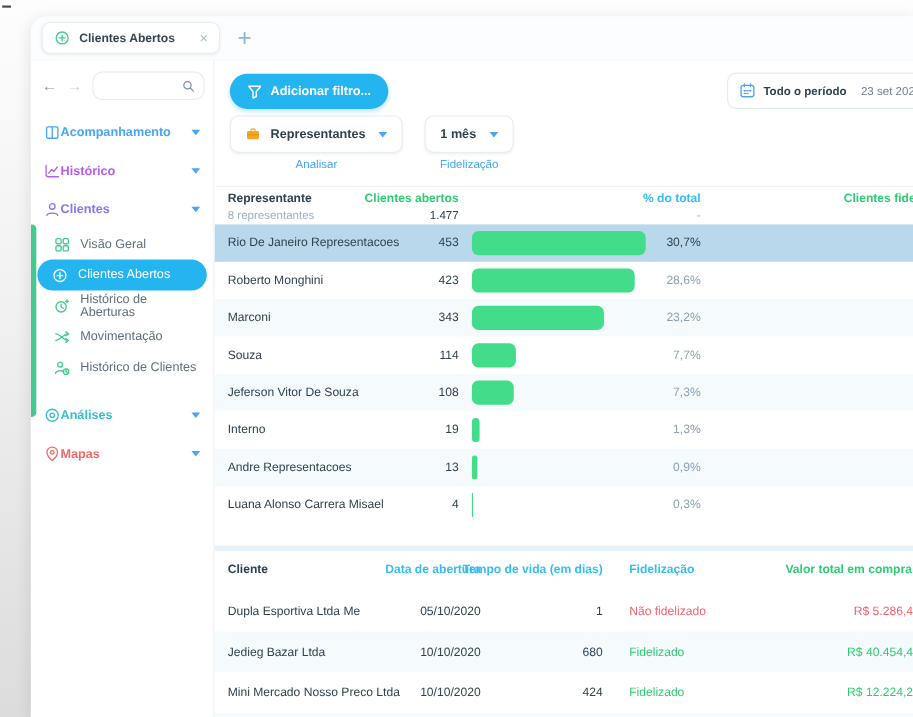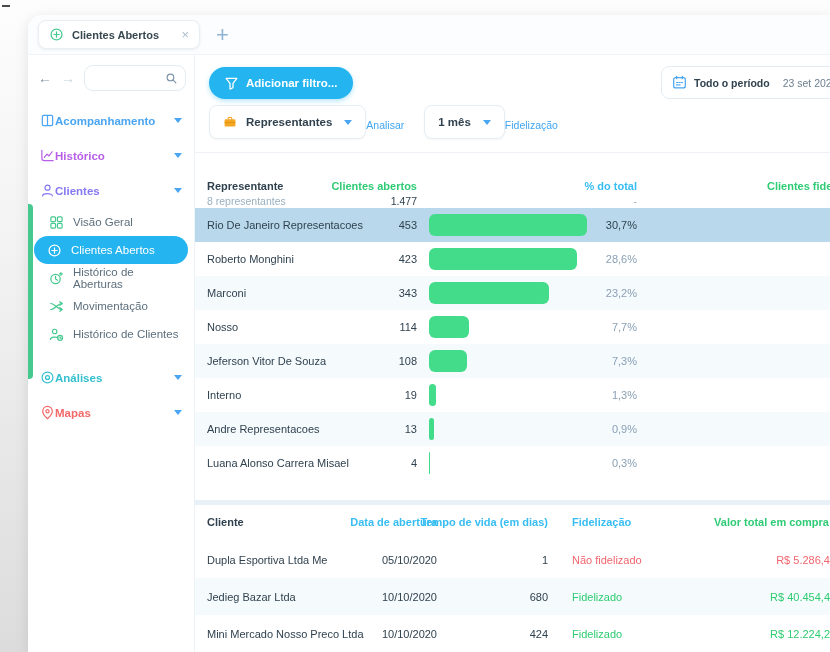--- a/index.html
+++ b/index.html
@@ -57,31 +57,31 @@
   .add-filter { height:32px; display:inline-flex; align-items:center; gap:8px; padding:0 16px;
                 border-radius:16px; color:#fff; font-size:11.5px; font-weight:bold;
                 box-shadow:0 2px 5px rgba(36,180,239,.35);text-align:center; }
   .date-btn { position:absolute; left:466px; top:11px; height:33px; width:320px;
               border:1px solid #e3ecf2; border-radius:8px; background:#fff;
               display:flex; align-items:center; gap:7px; padding:0 10px; white-space:nowrap; }
   .date-label { font-size:10.5px; font-weight:bold; color:#30424f; }
   .date-range { font-size:10.5px; color:#6b7f91; margin-left:6px; }
 
   .filters { flex:none; display:flex; gap:20px; padding:6px 0 0 14px; }
-  .filter-group { display:flex; flex-direction:row; align-items:center; }
+  .filter-group { display:flex; flex-direction:column; align-items:center; }
   .filter-box { height:34px; border:1px solid #e6edf3; border-radius:8px; background:#fff;
                 box-shadow:0 1px 2px rgba(40,60,80,.05); display:flex; align-items:center; gap:9px;
                 padding:0 13px; font-size:11.5px; font-weight:bold; color:#30424f; }
   .filter-box .caret { margin-left:3px; }
   .filter-caption { font-size:10.5px; color:#42a7f3; margin-top:5px; }
 
   
   .reps { margin-top:13px; border-top:1px solid #eef2f6; flex:none; }
   .reps-header { position:relative; height:34px; }
-  .rh { position:absolute; top:5px;margin-top:22px; }
+  .rh { position:absolute; top:5px; }
   .rh-label { font-size:11px; font-weight:bold; }
   .rh-sub { font-size:10.5px; margin-top:3px; }
   .rh1 { left:12px; } .rh1 .rh-label{ color:#30424f; } .rh1 .rh-sub{ color:#9ab0c0; }
   .rh2 { left:0; width:222px; text-align:right; } .rh2 .rh-label{ color:#2fcb75; } .rh2 .rh-sub{ color:#30424f; }
   .rh3 { left:0; width:442px; text-align:right; } .rh3 .rh-label{ color:#38bdf2; } .rh3 .rh-sub{ color:#9ab0c0; }
   .rh4 { left:572px; white-space:nowrap; } .rh4 .rh-label{ color:#2fcb75; }
   .rep-row { height:34px; display:flex; align-items:center; padding-left:12px; font-size:11px; }
   .rep-row:nth-child(even) { background:#f5fafd; }
   .rep-row.selected .r-pct { color:#30424f; }
   .r-name { width:168px; white-space:nowrap; overflow:hidden; color:#30424f; }
@@ -331,21 +331,21 @@
           </div>
           <div class="rh rh3">
             <div class="rh-label">% do total</div>
             <div class="rh-sub">-</div>
           </div>
           <div class="rh rh4">
             <div class="rh-label">Clientes fideliza</div>
           </div>
         </div>
 
-        <div class="rep-row selected" style="background: rgb(185, 216, 236); margin-top: 21px;">
+        <div class="rep-row selected" style="background: rgb(185, 216, 236);">
           <span class="r-name">Rio De Janeiro Representacoes</span>
           <span class="r-val">453</span>
           <span class="r-barcell">
               <span class="bar" style="display: block; background: rgb(66, 220, 138); width: 158px;"></span>
             </span>
           <span class="r-pct">30,7%</span>
         </div>
         <div class="rep-row">
           <span class="r-name">Roberto Monghini</span>
           <span class="r-val">423</span>
@@ -356,21 +356,21 @@
         </div>
         <div class="rep-row">
           <span class="r-name">Marconi</span>
           <span class="r-val">343</span>
           <span class="r-barcell">
               <span class="bar" style="display: block; background: rgb(66, 220, 138); width: 119.606px;"></span>
             </span>
           <span class="r-pct">23,2%</span>
         </div>
         <div class="rep-row">
-          <span class="r-name">Nosso</span>
+          <span class="r-name">Souza</span>
           <span class="r-val">114</span>
           <span class="r-barcell">
               <span class="bar" style="display: block; background: rgb(66, 220, 138); width: 39.816px;"></span>
             </span>
           <span class="r-pct">7,7%</span>
         </div>
         <div class="rep-row">
           <span class="r-name">Jeferson Vitor De Souza</span>
           <span class="r-val">108</span>
           <span class="r-barcell">

